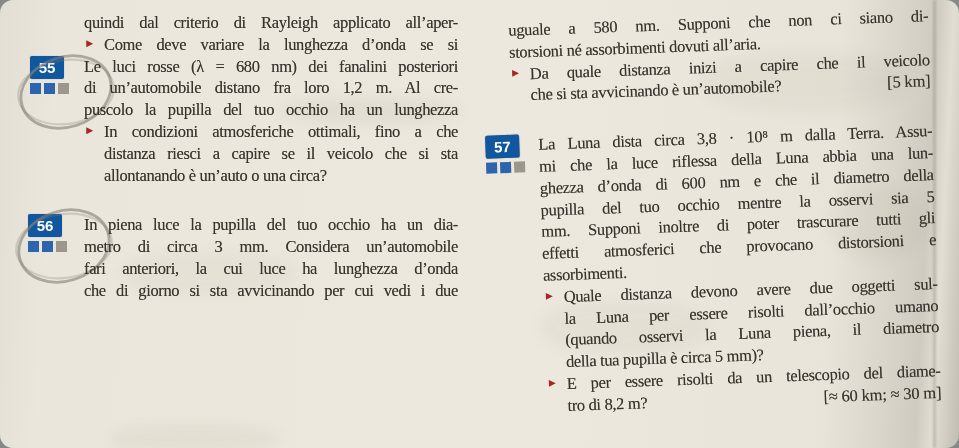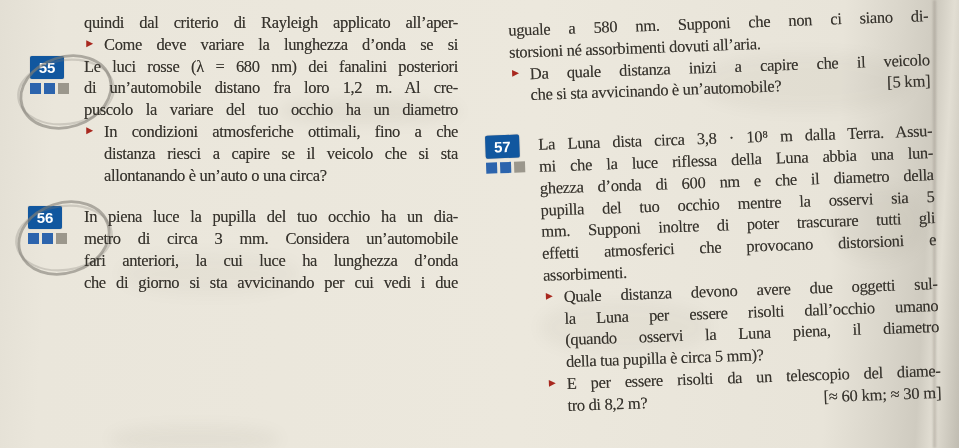--- a/index.html
+++ b/index.html
@@ -6,20 +6,21 @@
     --bg:#eae5da; --ink:#37342e; --badge:#11579f; --sqblue:#2c64ad;
     --sqgray:#9b978c; --red:#a8271e; --pencil:#827e76;
   }
   html,body{margin:0;padding:0;background:#888;}
   .page{
     position:relative; width:959px; height:448px; overflow:hidden;
     background:linear-gradient(93deg,#e3dfd4 0%,#eae6db 6%,#ece8dd 55%,#e8e4d9 86%,#d9d5ca 92%,#cfcbc0 95.5%,#e2ded3 97.2%,#c0bcb1 100%);
     font-family:"Liberation Serif","DejaVu Serif",serif;
     font-size:16.5px; letter-spacing:-0.35px; color:var(--ink);
     text-shadow:0 0 .5px rgba(55,50,40,.55);
+    border-radius:13px;
   }
   .fold{position:absolute; top:0; left:933px; width:3px; height:448px;
     background:rgba(110,105,95,.28); filter:blur(1.2px); }
   .blot{position:absolute; background:#6f6a58; filter:blur(7px); border-radius:45%;}
   .col{position:absolute;}
   .block{position:relative;}
   .line{line-height:21.8px; white-space:nowrap; position:relative; height:21.8px;}
   .line.j{text-align:justify; text-align-last:justify;}
   .line.bullet,.line.cont{padding-left:20px;}
   .arrow{position:absolute; left:0; top:4px; font-size:11.5px; line-height:1;
@@ -63,26 +64,26 @@
             <div class="sq blue"></div>
             <div class="sq gray"></div>
           </div>
         </div>
         <svg width="124" height="96" viewBox="0 0 124 96" class="pen" style="left: -80px; top: -12px;">
           <ellipse cx="62" cy="48" rx="46" ry="35" transform="rotate(-18 62 48)" fill="none" stroke="#827e76" stroke-width="2.8" opacity="0.6" stroke-linecap="round"></ellipse>
           <ellipse cx="62" cy="48" rx="48" ry="32" transform="rotate(-8 62 48)" fill="none" stroke="#827e76" stroke-width="2.2" opacity="0.28" stroke-linecap="round"></ellipse>
         </svg>
         <div class="line flush j"><span>Le luci rosse (λ = 680 nm) dei fanalini posteriori</span></div>
         <div class="line flush j"><span>di un’automobile distano fra loro 1,2 m. Al cre-</span></div>
-        <div class="line flush j"><span>puscolo la variare del tuo occhio ha un diametro</span></div>
+        <div class="line flush j"><span>puscolo la pupilla del tuo occhio ha un lunghezza</span></div>
         <div class="line bullet j"><span class="arrow">►</span><span>In condizioni atmosferiche ottimali, fino a che</span></div>
         <div class="line cont j"><span>distanza riesci a capire se il veicolo che si sta</span></div>
         <div class="line cont"><span>allontanando è un’auto o una circa?</span></div>
       </div>
-      <div class="block" style="margin-top: 20px;">
+      <div class="block" style="margin-top: 28px;">
         <div class="badge-wrap" style="left: -56px;">
           <div class="badge">56</div>
           <div class="squares">
             <div class="sq blue"></div>
             <div class="sq blue"></div>
             <div class="sq gray"></div>
           </div>
         </div>
         <svg width="124" height="96" viewBox="0 0 124 96" class="pen" style="left: -82px; top: -16px;">
           <ellipse cx="62" cy="48" rx="46" ry="35" transform="rotate(-18 62 48)" fill="none" stroke="#827e76" stroke-width="2.8" opacity="0.6" stroke-linecap="round"></ellipse>

